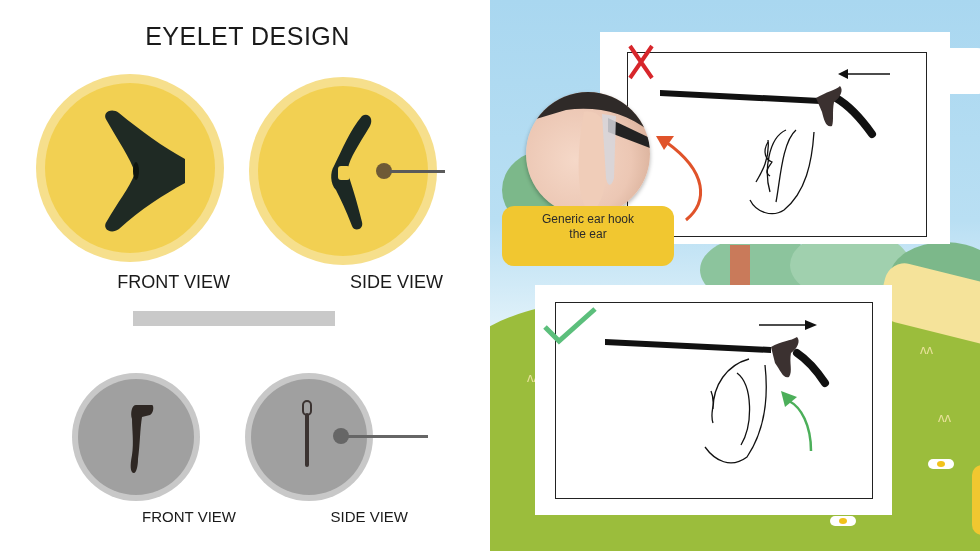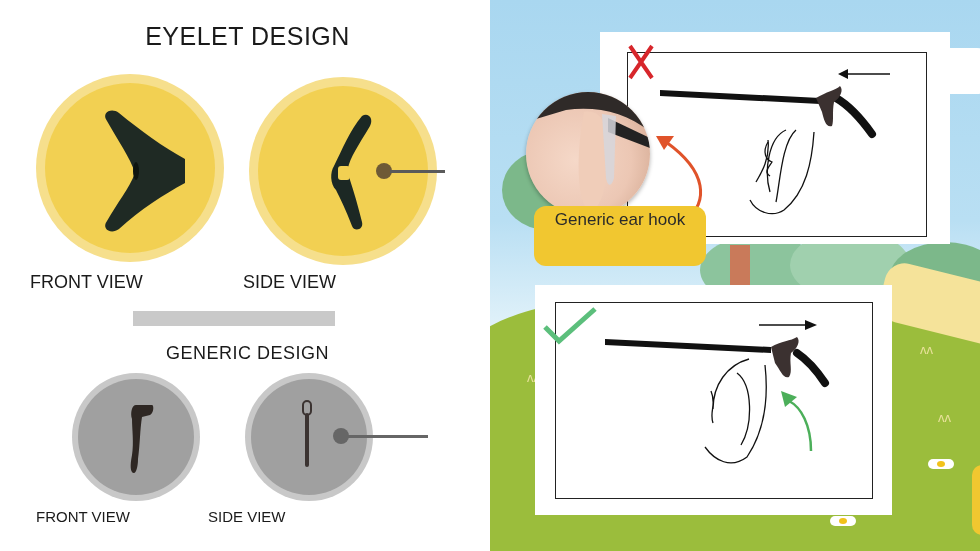--- a/index.html
+++ b/index.html
@@ -3,42 +3,42 @@
 <meta charset="utf-8">
 <style>
   * { box-sizing: border-box; margin: 0; padding: 0; }
   html, body { width: 980px; height: 551px; overflow: hidden; background: #fff; }
   body { position: relative; font-family: "Liberation Sans", "DejaVu Sans", sans-serif; color: #1a1a1a; }
 
   .left-panel { position: absolute; left: 0; top: 0; width: 490px; height: 544px; background: #ffffff; }
   .title { position: absolute; left: 0; width: 495px; text-align: center; letter-spacing: 0.5px; }
   .title.big { top: 22px; font-size: 25px; }
   .title.mid { top: 343px; font-size: 18px; }
-  .caption { position: absolute; font-size: 18px; text-align: left; width: 200px; }
+  .caption { position: absolute; font-size: 18px; text-align: right; width: 200px; }
   .caption.small { font-size: 15px; }
 
   .disc { position: absolute; border-radius: 50%; }
   .disc.yellow { background: #f2d052; box-shadow: 0 0 0 9px #f6df8c; }
   .disc.gray { background: #a0a0a0; box-shadow: 0 0 0 6px #c8c8c8; }
 
   .divider-bar { position: absolute; left: 133px; top: 311px; width: 202px; height: 15px; background: #c9c9c9; }
 
   .leader-dot { position: absolute; border-radius: 50%; }
   .leader-line { position: absolute; height: 3px; }
 
   .right-panel { position: absolute; left: 490px; top: 0; width: 490px; height: 551px; overflow: hidden;
     background: linear-gradient(180deg, #a9d7f0 0%, #b9dff3 40%, #e2f2fa 60%, #e8f4fa 100%); }
   .ground { position: absolute; left: -20px; top: 290px; width: 540px; height: 300px; background: #9bbd3c; border-radius: 45% 45% 0 0 / 20% 20% 0 0; }
   .path { position: absolute; left: 390px; top: 280px; width: 180px; height: 60px; background: #f5e39a; transform: rotate(14deg); border-radius: 20px; }
   .bush { position: absolute; border-radius: 50%; }
   .cloud { position: absolute; background: #fff; border-radius: 40px; }
 
   .card { position: absolute; background: #fff; }
   .frame { position: absolute; border: 1.5px solid #222; }
-  .badge { position: absolute; background: #f1c730; border-radius: 12px; font-size: 17px; line-height: 15px; text-align: center; color: #2a2a2a; padding: 6px 4px; margin-left: 32px; }
+  .badge { position: absolute; background: #f1c730; border-radius: 12px; font-size: 12px; line-height: 15px; text-align: center; color: #2a2a2a; padding: 6px 4px; }
   .photo { position: absolute; border-radius: 50%; overflow: hidden; background: radial-gradient(circle at 40% 55%, #f5d8c8 0%, #ecc7b4 55%, #d9b09a 80%, #3a3230 100%); box-shadow: 0 2px 4px rgba(0,0,0,0.3); }
   .grass-tuft { position: absolute; color: #e8e19a; font-size: 13px; }
   .flower { position: absolute; width: 26px; height: 10px; background: #fff; border-radius: 6px; }
   .flower::after { content: ""; position: absolute; left: 9px; top: 2px; width: 8px; height: 6px; border-radius: 50%; background: #f2c21b; }
   .yellow-corner { position: absolute; left: 972px; top: 465px; width: 20px; height: 70px; background: #f1c730; border-radius: 10px; }
 </style>
 </head>
 <body>
 
 <div class="left-panel">
@@ -57,21 +57,20 @@
       <path d="M104 30 C110 26 116 32 112 40 C100 60 92 72 90 82 L92 94 C96 106 100 120 104 136 C106 144 96 146 94 140 C88 124 82 112 78 104 C72 98 72 86 76 80 C84 64 92 44 104 30 Z" fill="#1c2824"></path>
       <rect x="80" y="80" width="12" height="14" rx="3" fill="#f2d052"></rect>
     </svg>
   </div>
   <div class="leader-dot" style="left:376px; top:163px; width:16px; height:16px; background:#6e5a36;"></div>
   <div class="leader-line" style="left:390px; top:170px; width:55px; background:#5a5a5a;"></div>
   <div class="caption" style="left:243px; top:272px;">SIDE VIEW</div>
 
   <div class="divider-bar"></div>
 
-  <div class="title mid">GENERIC DESIGN</div>
 
   <div class="disc gray" style="left:78px; top:379px; width:116px; height:116px;">
     <svg width="116" height="116" viewBox="0 0 116 116" style="position:absolute;left:0;top:0;">
       <path d="M58 26 L74 26 C76 26 76 34 72 36 L64 38 C62 50 62 66 60 80 C60 88 58 94 56 94 C52 94 52 86 54 76 C56 64 54 50 54 40 C52 34 54 26 58 26 Z" fill="#2e2723"></path>
     </svg>
   </div>
   <div class="caption small" style="left:36px; top:508px;">FRONT VIEW</div>
 
   <div class="disc gray" style="left:251px; top:379px; width:116px; height:116px;">
     <svg width="116" height="116" viewBox="0 0 116 116" style="position:absolute;left:0;top:0;">
@@ -120,20 +119,21 @@
     <svg width="124" height="124" viewBox="0 0 124 124">
       <path d="M0 0 L124 0 L124 40 C100 20 70 14 40 18 L0 30 Z" fill="#2f2a28"></path>
       <path d="M58 20 C78 16 84 40 82 70 C80 100 74 116 64 120 C50 112 50 60 58 20 Z" fill="#f0cdb9"></path>
       <path d="M82 26 L124 46 L124 56 L82 40 Z" fill="#222"></path>
       <path d="M76 22 L90 24 L88 86 C86 94 82 96 80 86 Z" fill="#d6d6dc" opacity="0.85"></path>
     </svg>
   </div>
 
   <div class="badge" style="left:12px; top:206px; width:172px; height:60px;">
     <div>Generic ear hook</div>
+    <div>the ear</div>
   </div>
 
   <div class="card" style="left:45px; top:285px; width:357px; height:230px;">
     <div class="frame" style="left:20px; top:17px; width:318px; height:197px;"></div>
     <svg width="357" height="230" viewBox="0 0 357 230" style="position:absolute;left:0;top:0;">
       <path d="M10 42 L24 56 L60 24" stroke="#5cbf7c" stroke-width="5" fill="none"></path>
       <line x1="224" y1="40" x2="272" y2="40" stroke="#111" stroke-width="1.5"></line>
       <path d="M282 40 L270 35 L270 45 Z" fill="#111"></path>
       <path d="M70 54 L236 62 L236 68 L70 60 Z" fill="#111"></path>
       <path d="M262 68 C274 76 282 86 290 98" stroke="#111" stroke-width="8" stroke-linecap="round" fill="none"></path>

